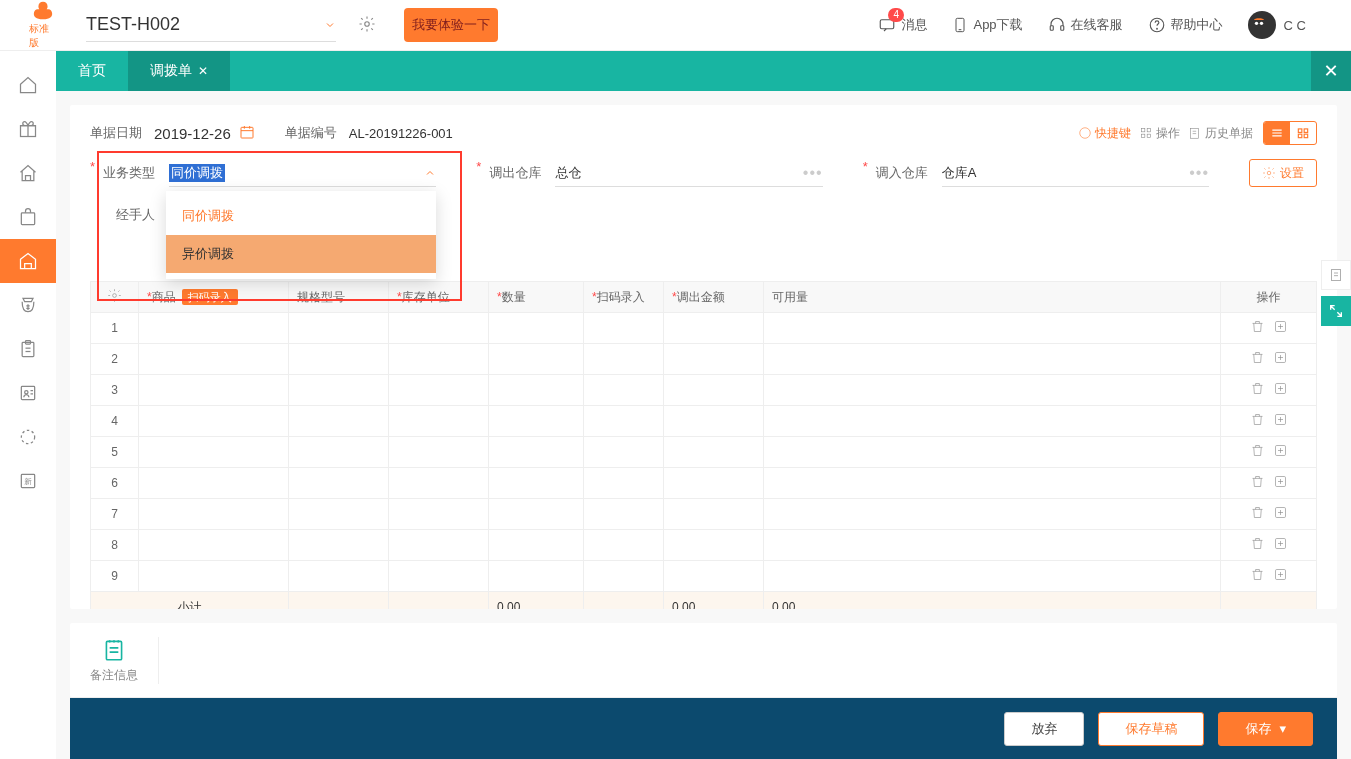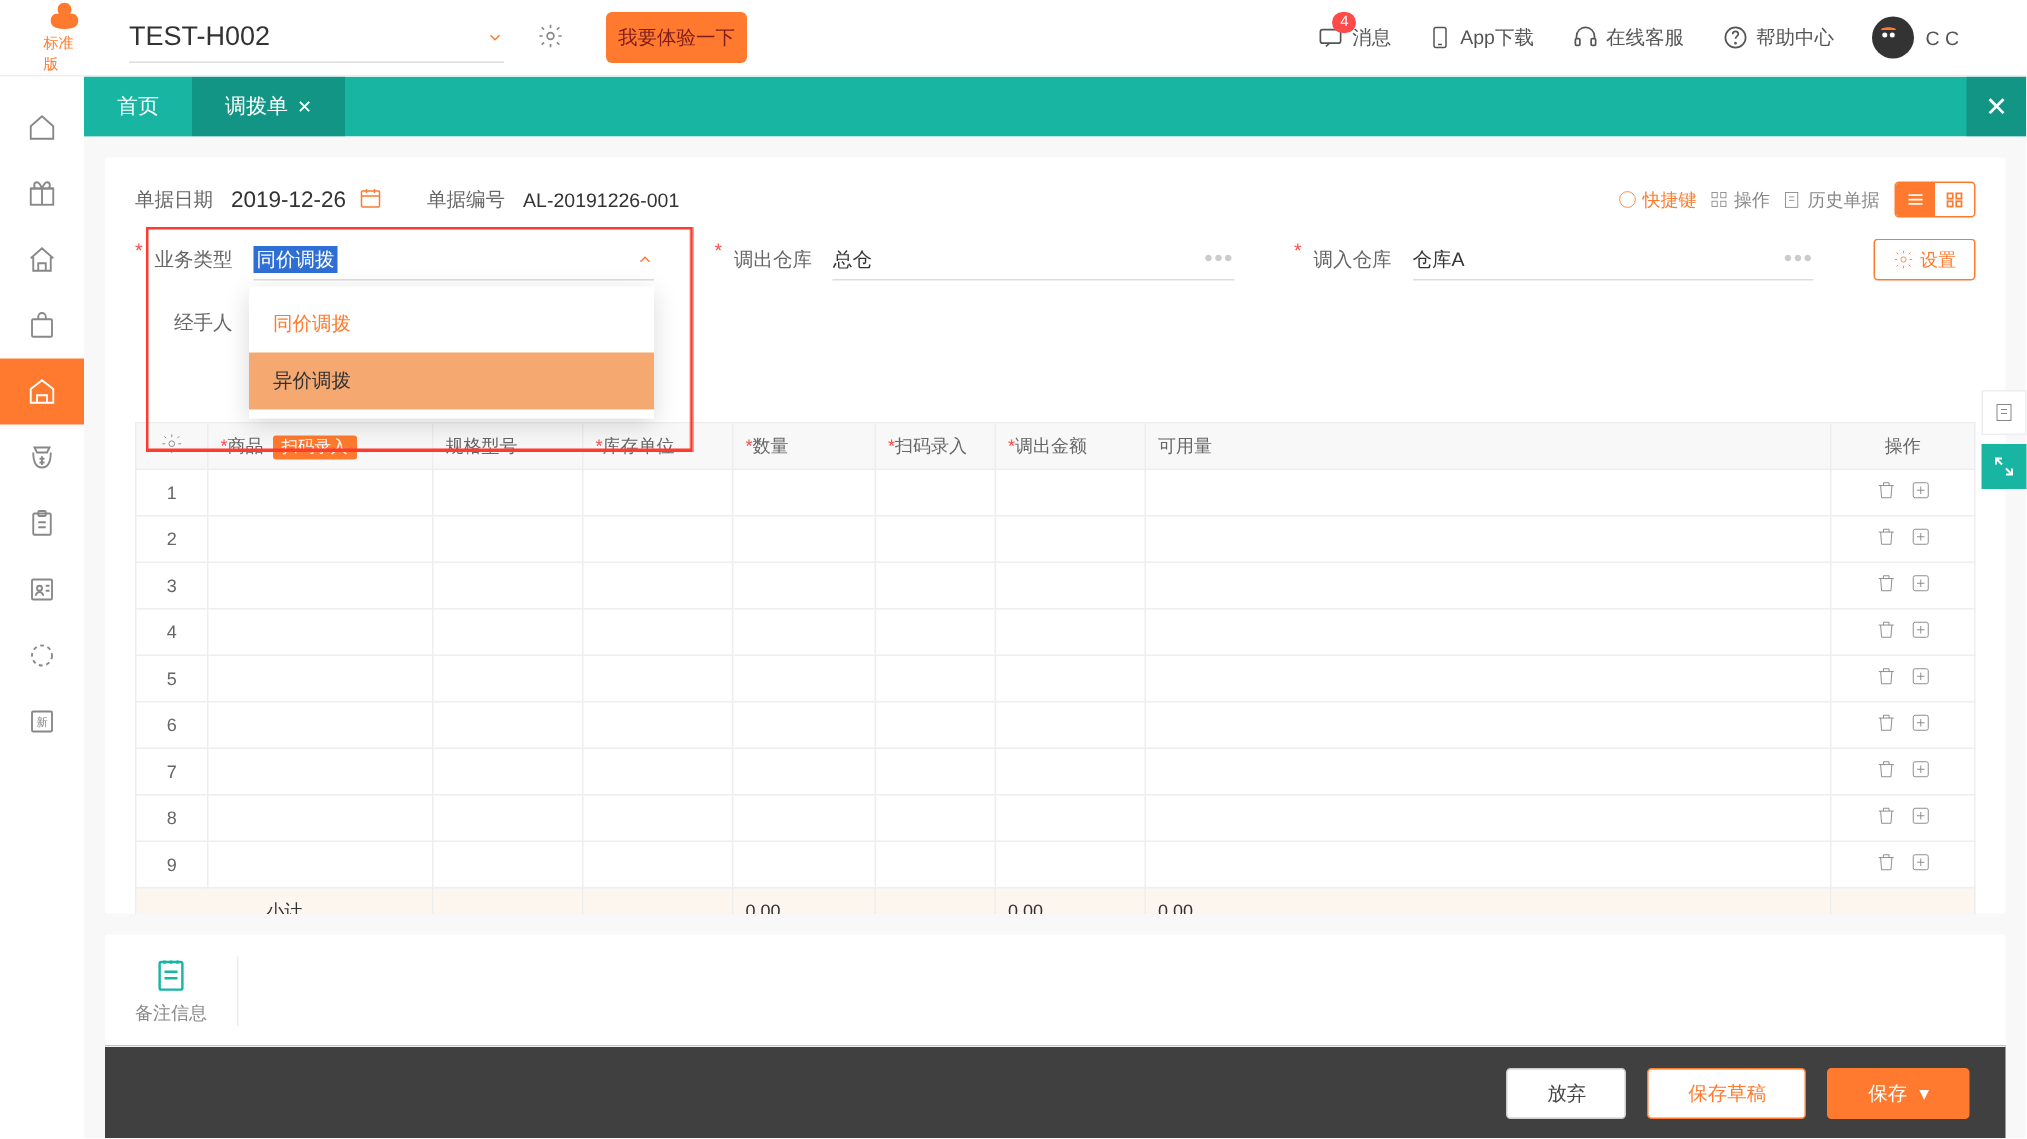--- a/index.html
+++ b/index.html
@@ -86,21 +86,21 @@
 tbody td.op{text-align:center;}
 tbody td.op svg{margin:0 4px;cursor:pointer;}
 .subtotal-row td{background:#fdf6ee;color:#333;font-weight:500;}
 
 .remark-card{background:#fff;margin-top:14px;display:flex;align-items:center;height:74px;padding:0 20px;border-radius:2px;}
 .remark-icon-box{display:flex;flex-direction:column;align-items:center;margin-right:20px;border-right:1px solid #eee;padding-right:20px;}
 .remark-icon-box svg{stroke:#18b5a2;fill:none;margin-bottom:4px;}
 .remark-icon-box span{color:#888;font-size:12px;}
 .remark-input{flex:1;color:#bbb;}
 
-.footer{height:62px;background:#404040;display:flex;align-items:center;justify-content:flex-end;padding:0 24px;border-top:1px solid #eee;}
+.footer{height:62px;background:#0c4a6e;display:flex;align-items:center;justify-content:flex-end;padding:0 24px;border-top:1px solid #eee;}
 .fbtn{height:34px;padding:0 26px;border-radius:3px;font-size:13px;cursor:pointer;margin-left:14px;display:flex;align-items:center;}
 .fbtn.plain{background:#fff;border:1px solid #ccc;color:#444;}
 .fbtn.outline{background:#fff;border:1px solid #ff7a2e;color:#ff7a2e;}
 .fbtn.primary{background:#ff7a2e;border:1px solid #ff7a2e;color:#fff;}
 .fbtn .chev{margin-left:8px;}
 
 .side-float{position:absolute;right:0;top:260px;display:flex;flex-direction:column;}
 .sf{width:30px;height:30px;display:flex;align-items:center;justify-content:center;cursor:pointer;}
 .sf.a{background:#fff;border:1px solid #eee;color:#888;}
 .sf.b{background:#18b5a2;color:#fff;margin-top:6px;}

